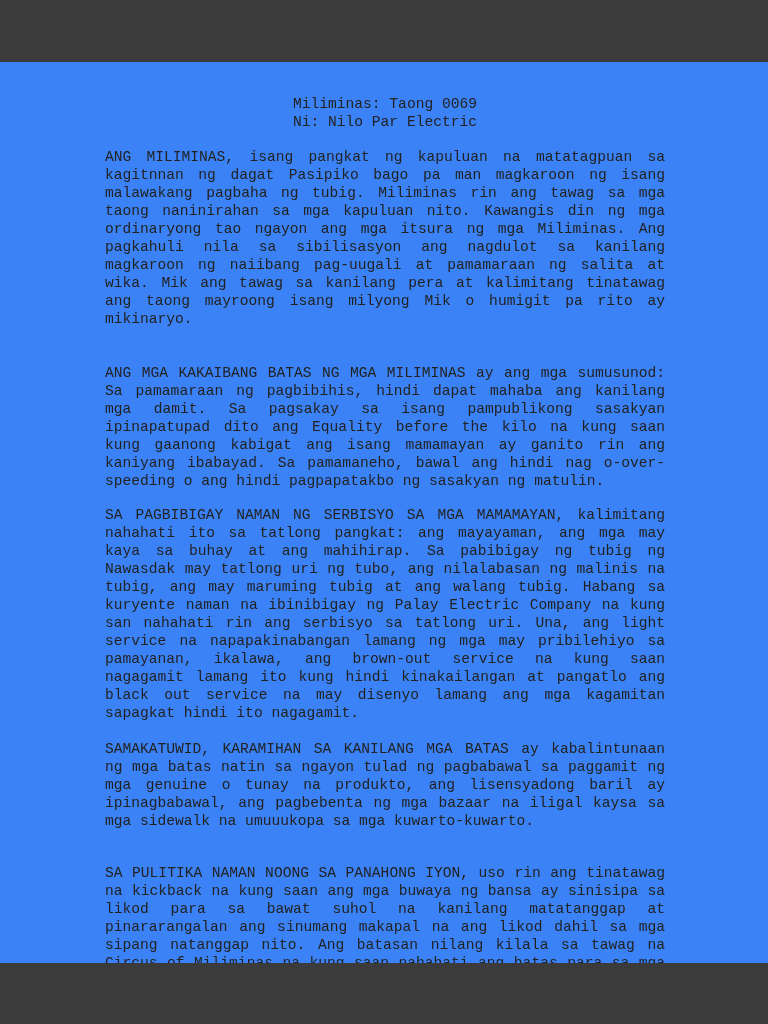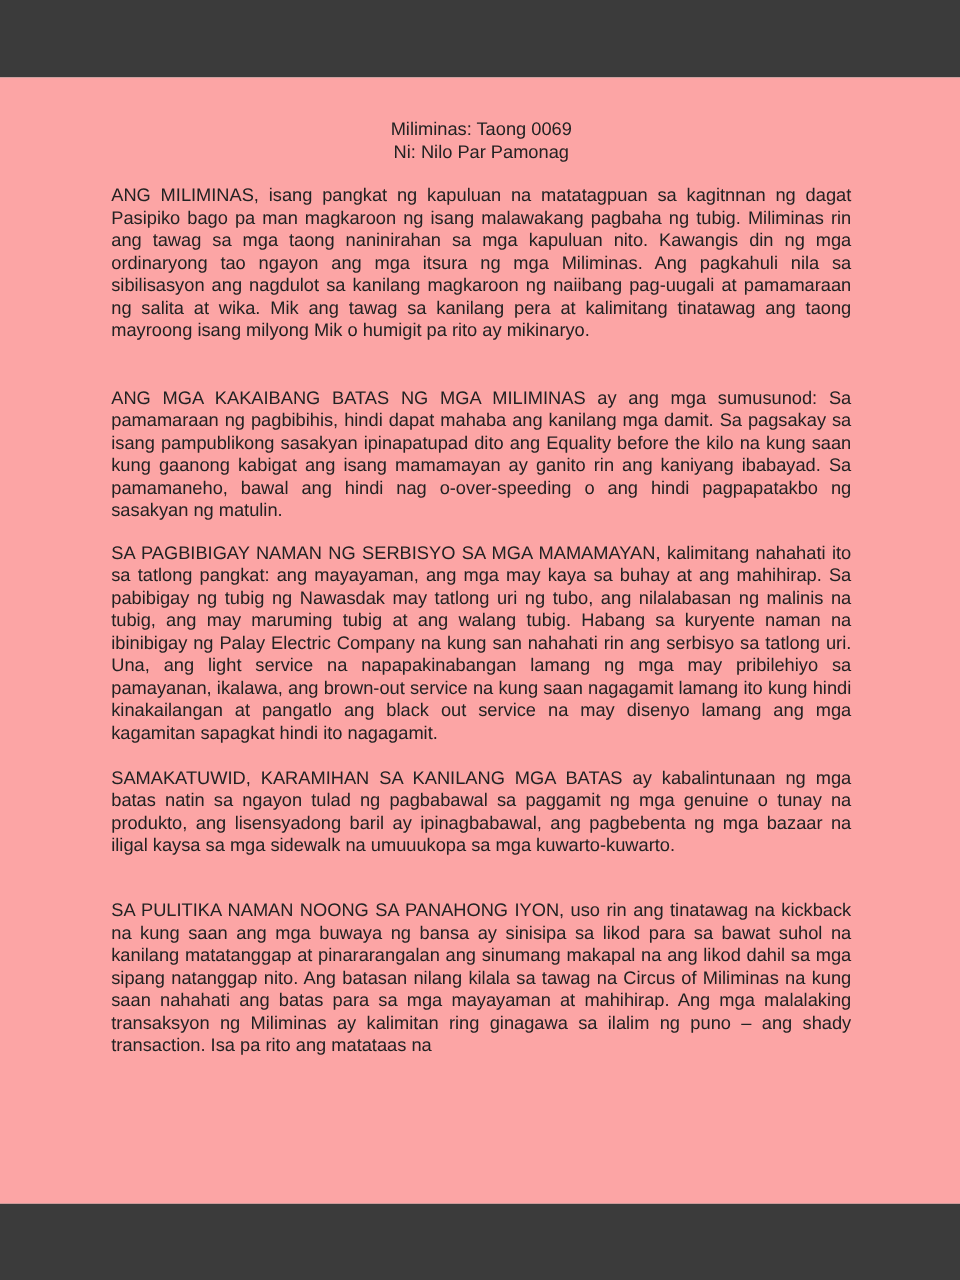--- a/index.html
+++ b/index.html
@@ -21,37 +21,37 @@
   }
   .letterbox.top { top: 0; height: 62px; }
   .letterbox.bottom { bottom: 0; height: 61px; }
 
   .doc-page {
     position: absolute;
     top: 62px;
     left: 0;
     width: 768px;
     height: 901px;
-    background: #fca5a5;
+    background: #3b82f6;
     box-sizing: border-box;
     padding: 33px 87px 0 89px;
-    font-family: Liberation Sans, sans-serif;
+    font-family: Liberation Mono, monospace;
     color: #222222;
     font-size: 14.6px;
     line-height: 18px;
   }
 
   .title-block {
     text-align: center;
     margin: 0 0 17px 0;
   }
   .title-line { white-space: nowrap; }
 
   .para {
-    margin: 0;
+    margin: 16px;
     text-align: justify;
     text-justify: inter-word;
   }
   .para.p1 { margin-bottom: 36px; }
   .para.p2 { margin-bottom: 18px; }
   .para.p3 { margin-bottom: 16px; }
   .para.p4 { margin-bottom: 18px; }
   .para.p5 { margin-bottom: 34px; }
   .para.p6 { margin-bottom: 0; }
 </style>
@@ -59,21 +59,21 @@
 <body>
 
 <div class="viewer">
 
   <div class="letterbox top"></div>
 
   <div class="doc-page">
 
     <div class="title-block">
       <div class="title-line">Miliminas: Taong 0069</div>
-      <div class="title-line">Ni: Nilo Par Pamonag</div>
+      <div class="title-line">Ni: Nilo Par Electric</div>
     </div>
 
     <p class="para p1">ANG MILIMINAS, isang pangkat ng kapuluan na matatagpuan sa kagitnnan ng dagat Pasipiko bago pa man magkaroon ng isang malawakang pagbaha ng tubig. Miliminas rin ang tawag sa mga taong naninirahan sa mga kapuluan nito. Kawangis din ng mga ordinaryong tao ngayon ang mga itsura ng mga Miliminas. Ang pagkahuli nila sa sibilisasyon ang nagdulot sa kanilang magkaroon ng naiibang pag-uugali at pamamaraan ng salita at wika. Mik ang tawag sa kanilang pera at kalimitang tinatawag ang taong mayroong isang milyong Mik o humigit pa rito ay mikinaryo.</p>
 
 
     <p class="para p3">ANG MGA KAKAIBANG BATAS NG MGA MILIMINAS ay ang mga sumusunod: Sa pamamaraan ng pagbibihis, hindi dapat mahaba ang kanilang mga damit. Sa pagsakay sa isang pampublikong sasakyan ipinapatupad dito ang Equality before the kilo na kung saan kung gaanong kabigat ang isang mamamayan ay ganito rin ang kaniyang ibabayad. Sa pamamaneho, bawal ang hindi nag o-over-speeding o ang hindi pagpapatakbo ng sasakyan ng matulin.</p>
 
     <p class="para p4">SA PAGBIBIGAY NAMAN NG SERBISYO SA MGA MAMAMAYAN, kalimitang nahahati ito sa tatlong pangkat: ang mayayaman, ang mga may kaya sa buhay at ang mahihirap. Sa pabibigay ng tubig ng Nawasdak may tatlong uri ng tubo, ang nilalabasan ng malinis na tubig, ang may maruming tubig at ang walang tubig. Habang sa kuryente naman na ibinibigay ng Palay Electric Company na kung san nahahati rin ang serbisyo sa tatlong uri. Una, ang light service na napapakinabangan lamang ng mga may pribilehiyo sa pamayanan, ikalawa, ang brown-out service na kung saan nagagamit lamang ito kung hindi kinakailangan at pangatlo ang black out service na may disenyo lamang ang mga kagamitan sapagkat hindi ito nagagamit.</p>
 
     <p class="para p5">SAMAKATUWID, KARAMIHAN SA KANILANG MGA BATAS ay kabalintunaan ng mga batas natin sa ngayon tulad ng pagbabawal sa paggamit ng mga genuine o tunay na produkto, ang lisensyadong baril ay ipinagbabawal, ang pagbebenta ng mga bazaar na iligal kaysa sa mga sidewalk na umuuukopa sa mga kuwarto-kuwarto.</p>

